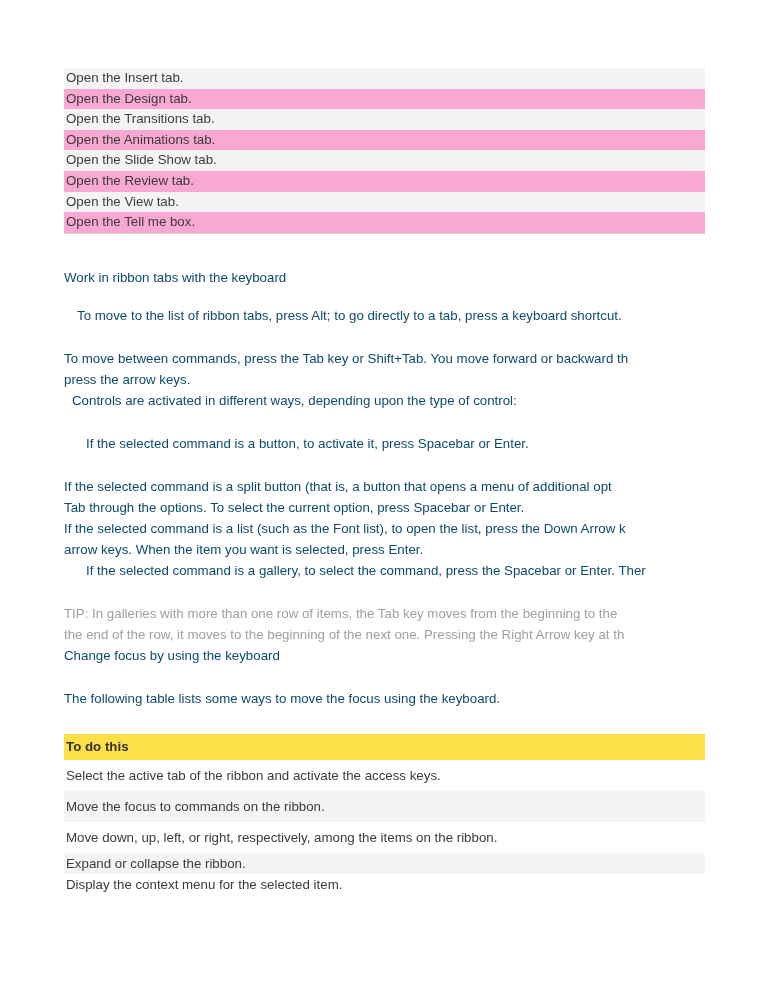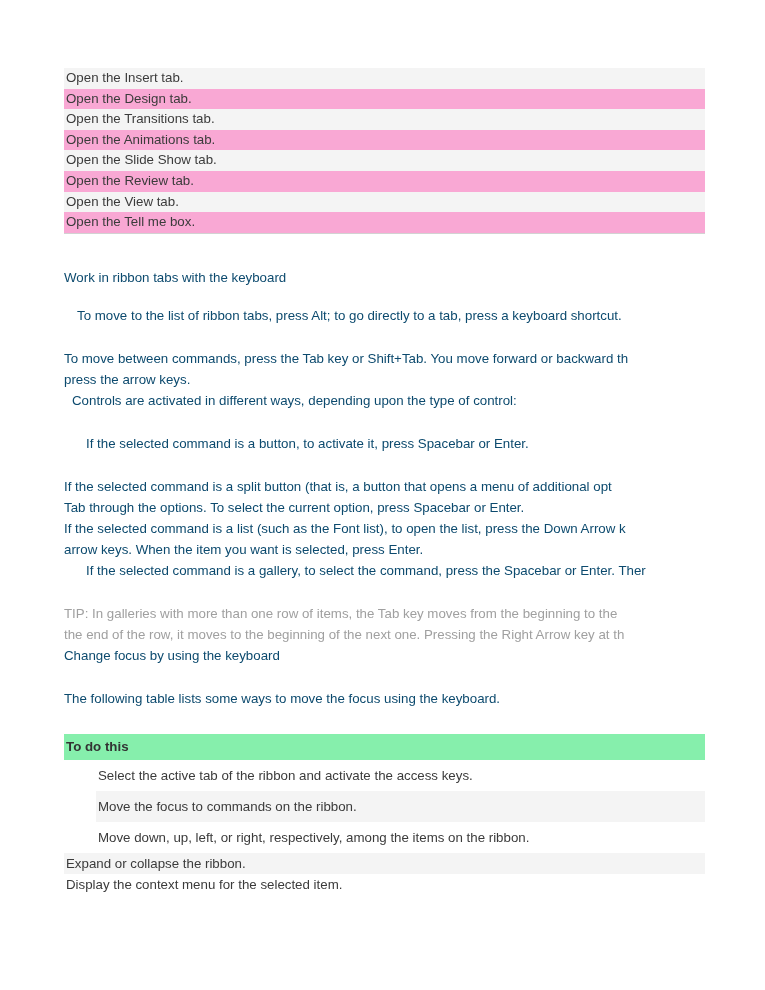--- a/index.html
+++ b/index.html
@@ -75,39 +75,38 @@
   .ind-3 { padding-left: 22px; }
 
   
   .todo-table {
     top: 734px;
     height: 170px;
   }
   .todo-head {
     height: 26px;
     line-height: 26px;
-    background: #86efac;
+    background: #fde047;
     font-size: 13.3px;
     font-weight: bold;
     color: #333333;
     padding-left: 2px;
     white-space: nowrap;
     box-sizing: border-box;
   }
   .todo-row {
     font-size: 13.3px;
     color: #3b3b3b;
     white-space: nowrap;
     padding-left: 2px;
     box-sizing: border-box;
   }
   .todo-row.tall {
     height: 31px;
     line-height: 31px;
-    margin-left: 32px;
   }
   .todo-row.short {
     height: 21px;
     line-height: 21px;
   }
   .todo-row.alt { background: #f4f4f4; }
   .todo-row.plain { background: #ffffff; }
 </style>
 </head>
 <body>

